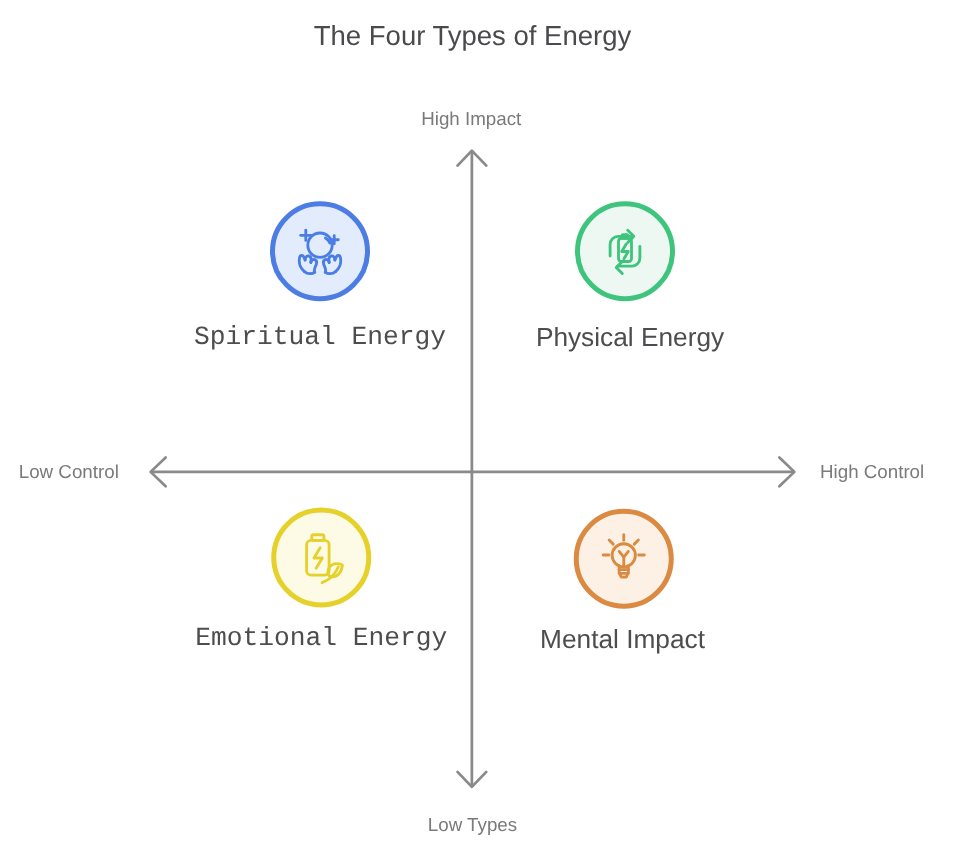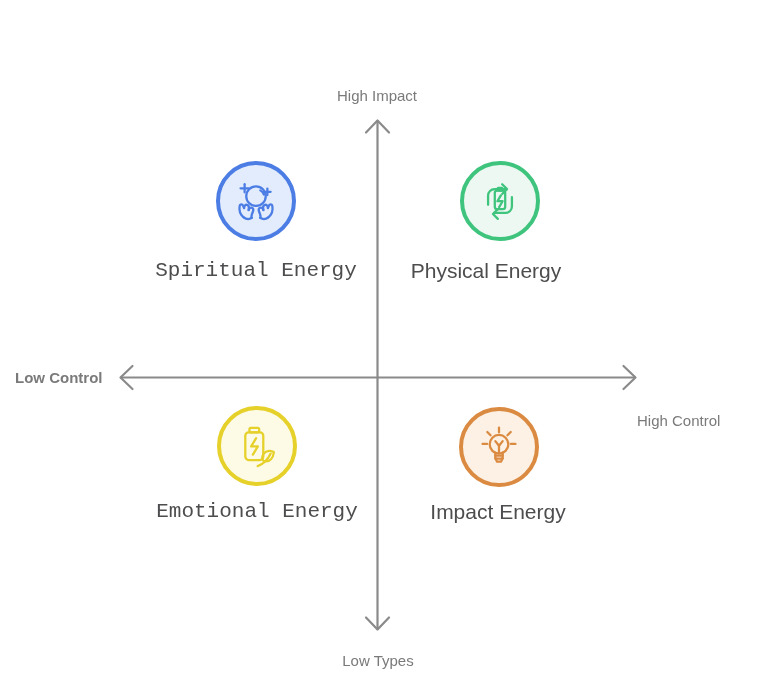--- a/index.html
+++ b/index.html
@@ -10,22 +10,22 @@
   }
   .title{
     position:absolute; left:378px; top:16px; transform:translateX(-50%);
     font-size:22px; font-weight:500; color:var(--title-color,#4a4a4d); white-space:nowrap;
   }
   .axis-label{
     position:absolute; font-size:15px; color:var(--axis-text,#7a7a7a); white-space:nowrap;
   }
   .axis-label.top{left:377px; top:87px; transform:translateX(-50%);text-align:right;}
   .axis-label.bottom{left:378px; top:652px; transform:translateX(-50%);}
-  .axis-label.left{left:15px; top:369px;font-weight:bold;}
-  .axis-label.right{left:637px; top:369px;margin-top:43px;}
+  .axis-label.left{left:15px; top:369px;}
+  .axis-label.right{left:656px; top:369px;}
   .axes-svg{position:absolute; left:0; top:0;}
   .axes-svg line,.axes-svg path{
     stroke:var(--axis,#8a8a8a); stroke-width:2.2; fill:none;
     stroke-linecap:round; stroke-linejoin:round;
   }
   .quad-icon{
     position:absolute; width:72px; height:72px; border-radius:50%;
     border:4px solid var(--ring); background:var(--fill);
     display:flex; align-items:center; justify-content:center;
   }
@@ -33,31 +33,32 @@
     stroke:var(--ring); fill:none; stroke-width:2.1;
     stroke-linecap:round; stroke-linejoin:round;
   }
   .quad-label{
     position:absolute; transform:translateX(-50%);
     font-size:21px; color:var(--label-color,#4d4d4f); white-space:nowrap;
   }
   .q-spiritual .quad-icon{left:216px; top:161px;}
   .q-spiritual .quad-label{left:256px; top:259px;font-family:Liberation Mono, monospace;}
   .q-physical  .quad-icon{left:460px; top:161px;}
-  .q-physical  .quad-label{left:486px; top:259px;}
+  .q-physical  .quad-label{left:504px; top:259px;}
   .q-emotional .quad-icon{left:217px; top:406px;}
   .q-emotional .quad-label{left:257px; top:500px;font-family:Liberation Mono, monospace;}
   .q-mental    .quad-icon{left:459px; top:407px;}
   .q-mental    .quad-label{left:498px; top:500px;}
 </style>
 </head>
 <body>
 
 <div class="canvas" style="--bg: #ffffff; --axis: #8a8a8a; --axis-text: #7a7a7a; --title-color: #4a4a4d; --label-color: #4d4d4f;">
 
+  <div class="title">The Four Types of Energy</div>
 
   <svg class="axes-svg" width="768" height="687" viewBox="0 0 768 687">
     <line x1="121" y1="377.5" x2="634" y2="377.5"></line>
     <path d="M132.5 366 L120.5 377.5 L132.5 389"></path>
     <path d="M623.5 366 L635.5 377.5 L623.5 389"></path>
     <line x1="377.5" y1="121" x2="377.5" y2="629"></line>
     <path d="M366 132.5 L377.5 120.5 L389 132.5"></path>
     <path d="M366 617.5 L377.5 629.5 L389 617.5"></path>
   </svg>
 
@@ -125,16 +126,16 @@
         <path d="M8.8 21.2h4.2"></path>
         <path d="M35 21.2h4.2"></path>
         <circle cx="24" cy="21.5" r="8.6"></circle>
         <path d="M20.6 18.6l3.4 4.2 3.4-4.2"></path>
         <path d="M24 22.8v6.4"></path>
         <path d="M20.6 29.2v5.6h6.8v-5.6"></path>
         <path d="M20.6 32h6.8"></path>
         <path d="M20.9 34.8l1.3 2.8h3.6l1.3-2.8"></path>
       </svg>
     </div>
-    <div class="quad-label">Impact Energy</div>
+    <div class="quad-label">Mental Impact</div>
   </div>
 
 </div>
 
 </body></html>

